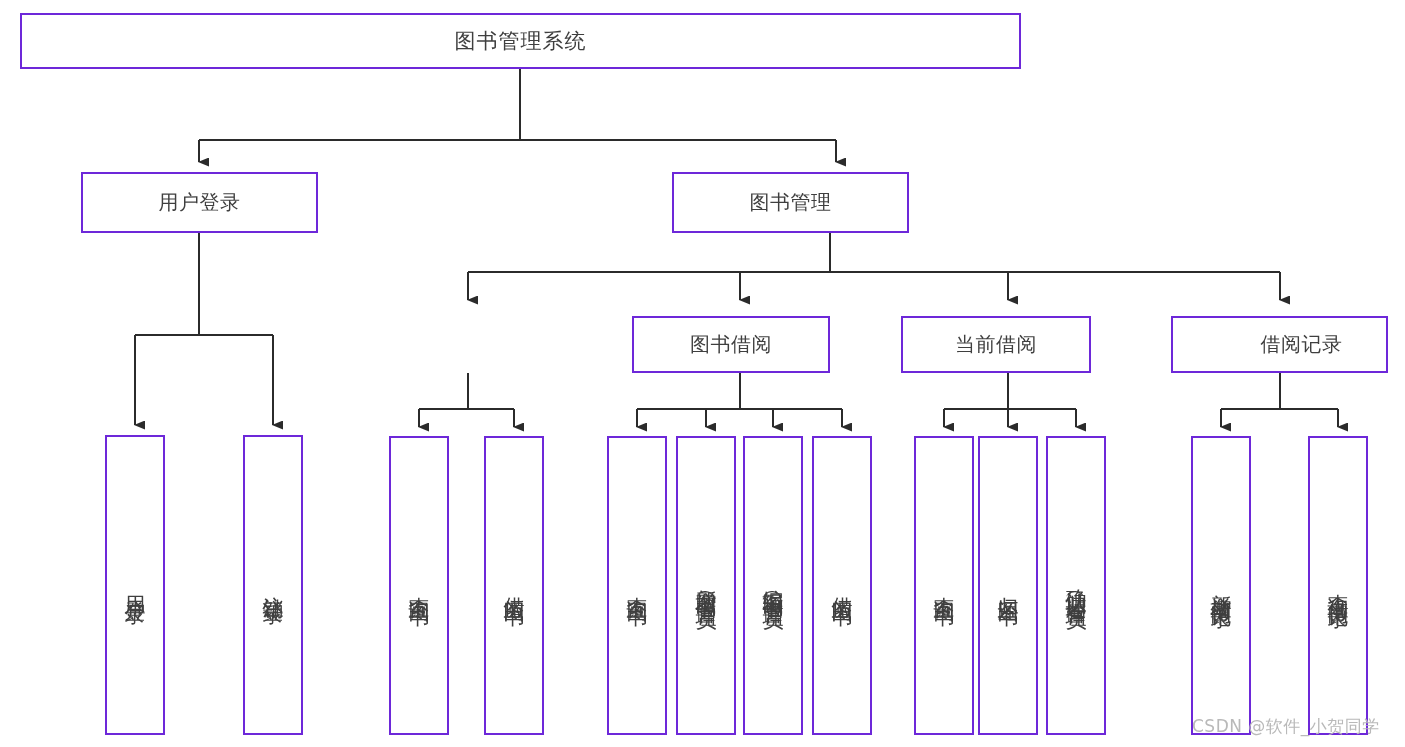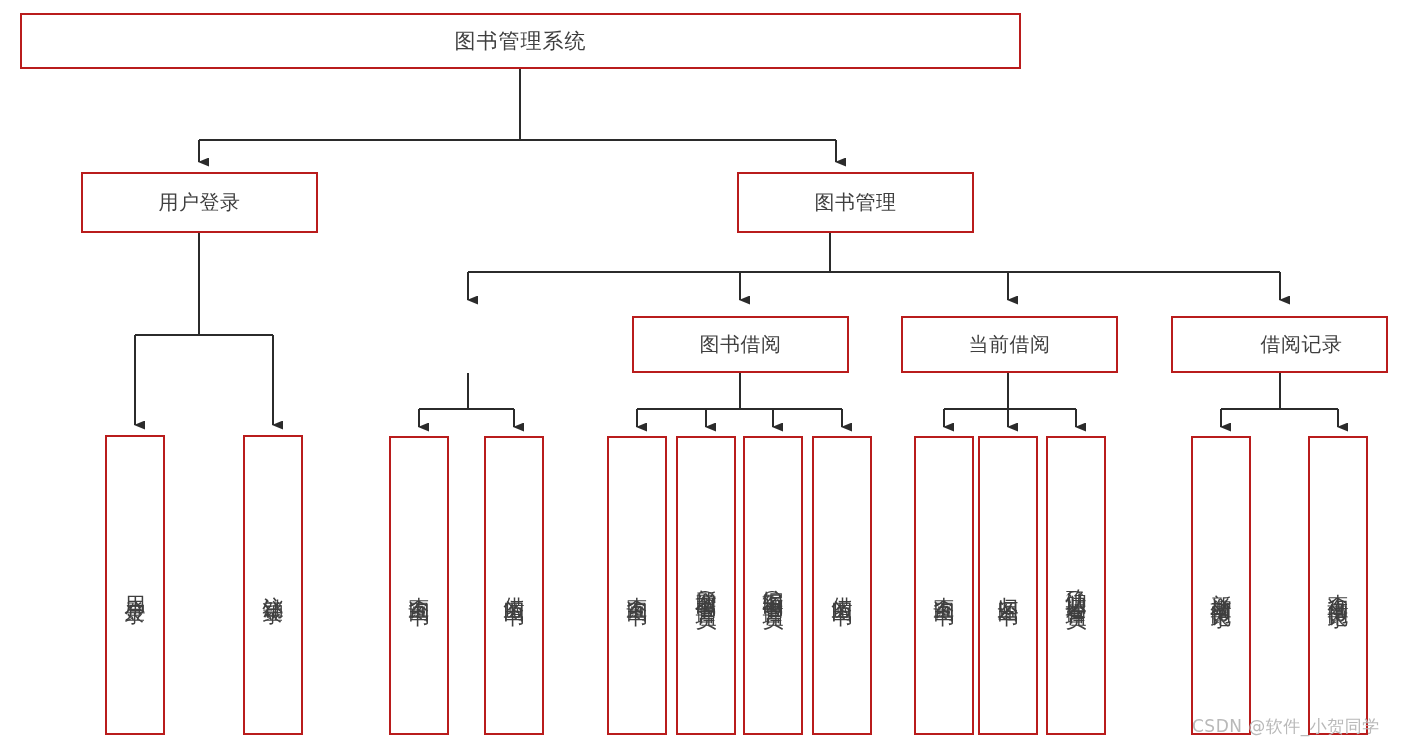--- a/index.html
+++ b/index.html
@@ -22,21 +22,21 @@
     position: absolute;
     left: 0;
     top: 0;
     width: 1405px;
     height: 747px;
     pointer-events: none;
   }
   .node {
     position: absolute;
     box-sizing: border-box;
-    border: 2px solid #b91c1c;
+    border: 2px solid #6d28d9;
     background: #ffffff;
     display: flex;
     align-items: center;
     justify-content: center;
     color: #3a3a3a;
     overflow: hidden;
   }
   .node-label {
     display: block;
     text-align: center;
@@ -133,28 +133,28 @@
     </g>
   </svg>
 
   <div class="node level-root" style="left:20px; top:13px; width:1001px; height:56px;">
     <span class="node-label">图书管理系统</span>
   </div>
 
   <div class="node level-1" style="left:81px; top:172px; width:237px; height:61px;">
     <span class="node-label">用户登录</span>
   </div>
-  <div class="node level-1" style="left:737px; top:172px; width:237px; height:61px;">
+  <div class="node level-1" style="left:672px; top:172px; width:237px; height:61px;">
     <span class="node-label">图书管理</span>
   </div>
 
-  <div class="node level-2" style="left:632px; top:316px; width:217px; height:57px;">
+  <div class="node level-2" style="left:632px; top:316px; width:198px; height:57px;">
     <span class="node-label">图书借阅</span>
   </div>
-  <div class="node level-2" style="left:901px; top:316px; width:217px; height:57px;">
+  <div class="node level-2" style="left:901px; top:316px; width:190px; height:57px;">
     <span class="node-label">当前借阅</span>
   </div>
   <div class="node level-2" style="left:1171px; top:316px; width:217px; height:57px;padding-left:44px;">
     <span class="node-label">借阅记录</span>
   </div>
 
   <div class="node leaf" style="left:105px; top:435px; width:60px; height:300px;">
     <span class="node-label">用户登录</span>
   </div>
   <div class="node leaf" style="left:243px; top:435px; width:60px; height:300px;">

